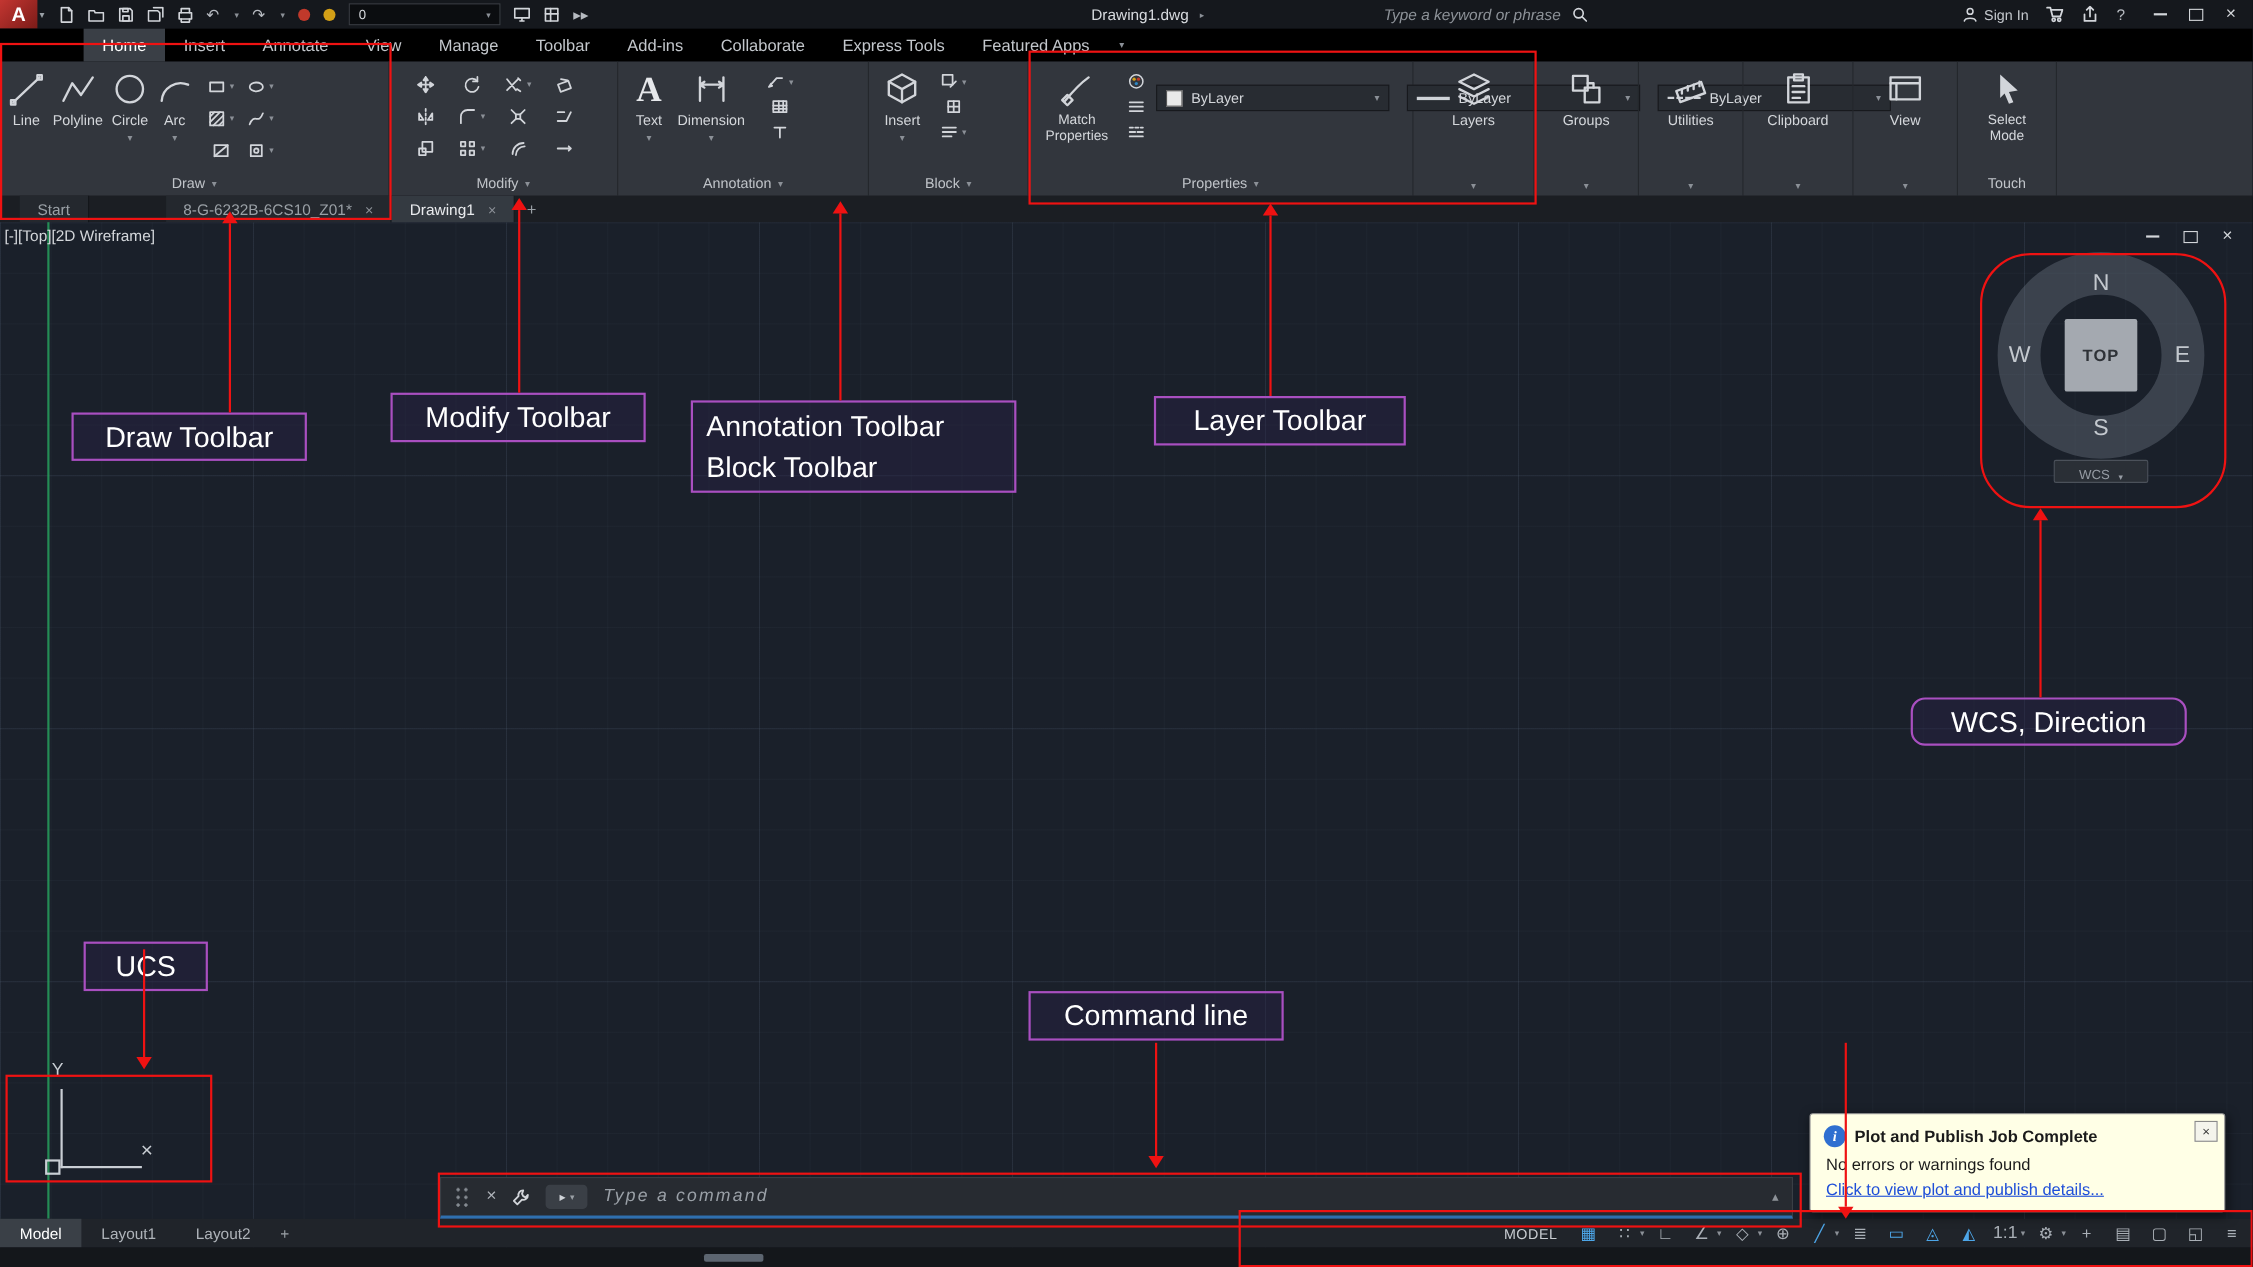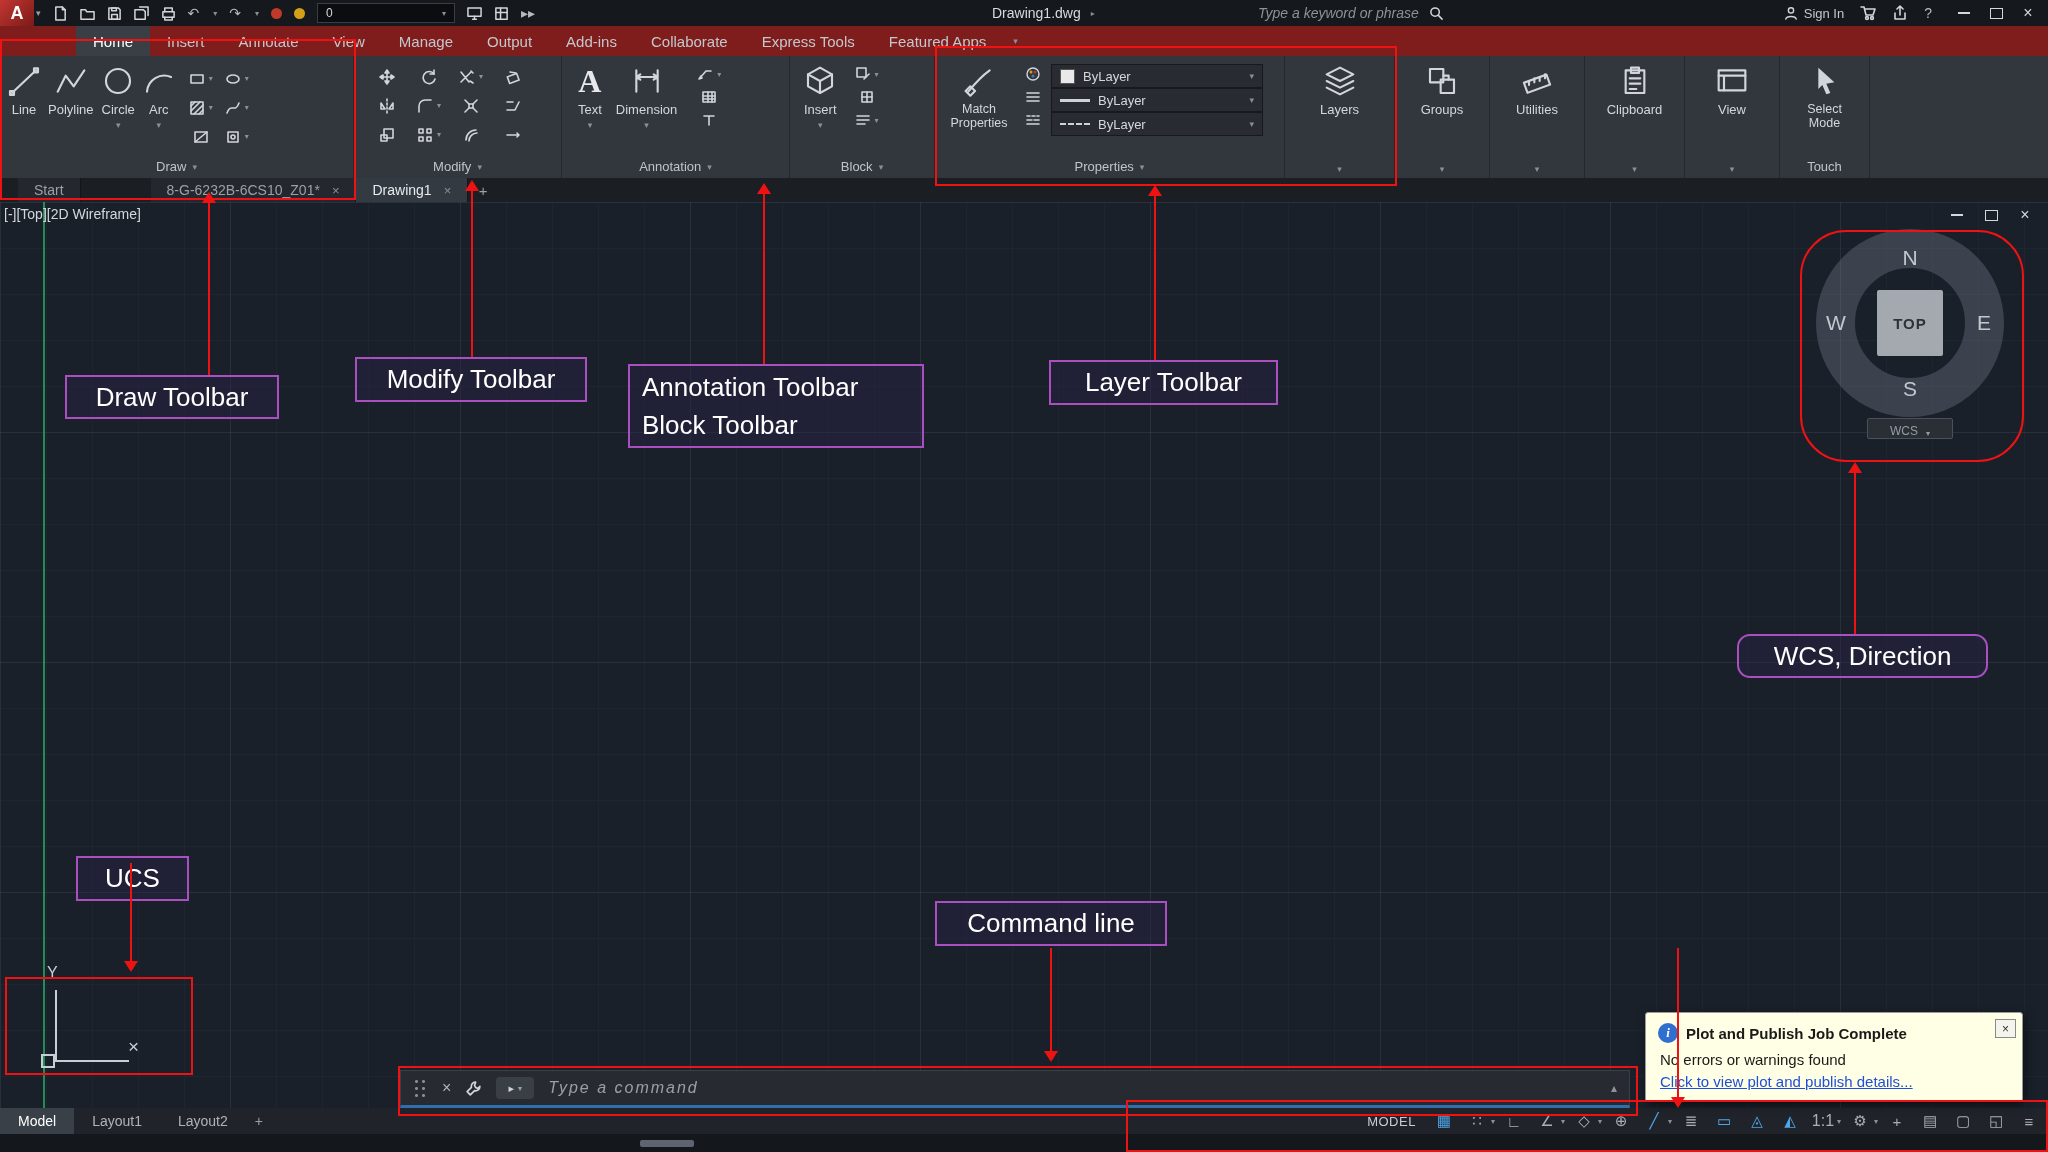--- a/index.html
+++ b/index.html
@@ -30,21 +30,21 @@
                font-style:italic;color:#8d9298;font-size:14px;}
   .tb-right{position:absolute;right:0;top:0;height:26px;display:flex;align-items:center;gap:16px;padding-right:4px;}
   .signin{display:flex;align-items:center;gap:6px;color:#c3c7cc;font-size:13px;}
   .winbtns{display:flex;align-items:center;}
   .winbtn{width:32px;height:26px;display:flex;align-items:center;justify-content:center;color:#d3d6da;}
   .wb-min{width:12px;height:2px;background:#d3d6da;}
   .wb-max{width:11px;height:9px;border:1.5px solid #d3d6da;}
   .wb-close{font-size:16px;line-height:16px;}
 
   
-  #ribbontabs{position:absolute;left:0;top:26px;width:2048px;height:30px;background:#7f1d1d;display:flex;
+  #ribbontabs{position:absolute;left:0;top:26px;width:2048px;height:30px;background:#000000;display:flex;
               align-items:stretch;padding-left:76px;box-sizing:border-box;font-size:15px;color:#c3c7cc;z-index:5;}
   .rtab{padding:0 17px;display:flex;align-items:center;}
   .rtab.active{background:#3a3f46;color:#ffffff;}
   .rtab-caret{display:flex;align-items:center;font-size:9px;color:#8b9097;padding:0 10px;}
 
   
   #ribbon{position:absolute;left:0;top:56px;width:2048px;height:122px;background:#32363d;
           border-bottom:1px solid #0f1114;z-index:5;}
   .rpanel{position:absolute;top:0;height:122px;border-right:1px solid #24272c;box-sizing:border-box;}
   .pbody{position:absolute;left:0;top:0;right:0;height:96px;display:flex;align-items:flex-start;}
@@ -52,21 +52,21 @@
           gap:6px;font-size:13px;color:#c0c4c9;}
   .plabel .pcaret{font-size:9px;color:#8b9097;}
   .bigbtn{display:flex;flex-direction:column;align-items:center;padding-top:7px;gap:3px;color:#d4d7db;font-size:13px;}
   .bigbtn .bicon{height:36px;display:flex;align-items:center;justify-content:center;}
   .bcaret{font-size:9px;color:#8b9097;}
   .minigrid{display:grid;grid-template-columns:repeat(2,36px);grid-auto-rows:29px;padding-top:8px;align-content:start;}
   .mini{display:flex;align-items:center;justify-content:center;gap:2px;}
   .mini svg{width:16px;height:16px;}
   .modgrid{display:grid;grid-template-columns:repeat(4,42px);grid-auto-rows:29px;padding-top:6px;padding-left:12px;align-content:start;}
   .textA{font-family:"Liberation Serif",serif;font-weight:bold;font-size:32px;color:#e6e8eb;line-height:34px;}
-  .pdropstack{display:flex;flex-direction:column;gap:0;padding-top:8px;}
+  .pdropstack{display:flex;flex-direction:row;gap:16px;padding-top:8px;margin-top:13px;}
   .pdrop{width:212px;height:24px;background:#282c32;border:1px solid #17191d;display:flex;align-items:center;
          gap:8px;padding:0 8px;color:#d4d7db;font-size:13px;box-sizing:border-box;}
   .pdrop .pdcaret{margin-left:auto;font-size:9px;color:#8b9097;}
   .swatch{width:13px;height:13px;background:#e9e9e9;border:1px solid #555;}
   .lwsample{width:30px;height:3px;background:#cfd3d8;}
   .ltsample{width:30px;height:0;border-top:2px solid #cfd3d8;border-top-style:dashed;}
   .minicol{display:flex;flex-direction:column;gap:7px;padding:10px 6px 0 6px;}
   .wraplabel{width:72px;text-align:center;line-height:14px;font-size:12.5px;}
 
   
@@ -262,21 +262,21 @@
       </div>
     </div>
   </div>
 
   <div id="ribbontabs">
     <div class="rtab active">Home</div>
     <div class="rtab">Insert</div>
     <div class="rtab">Annotate</div>
     <div class="rtab">View</div>
     <div class="rtab">Manage</div>
-    <div class="rtab">Output</div>
+    <div class="rtab">Toolbar</div>
     <div class="rtab">Add-ins</div>
     <div class="rtab">Collaborate</div>
     <div class="rtab">Express Tools</div>
     <div class="rtab">Featured Apps</div>
     <div class="rtab-caret">▾</div>
   </div>
 
   <div id="ribbon">
 
     <div class="rpanel" style="left:0;width:354px;">

